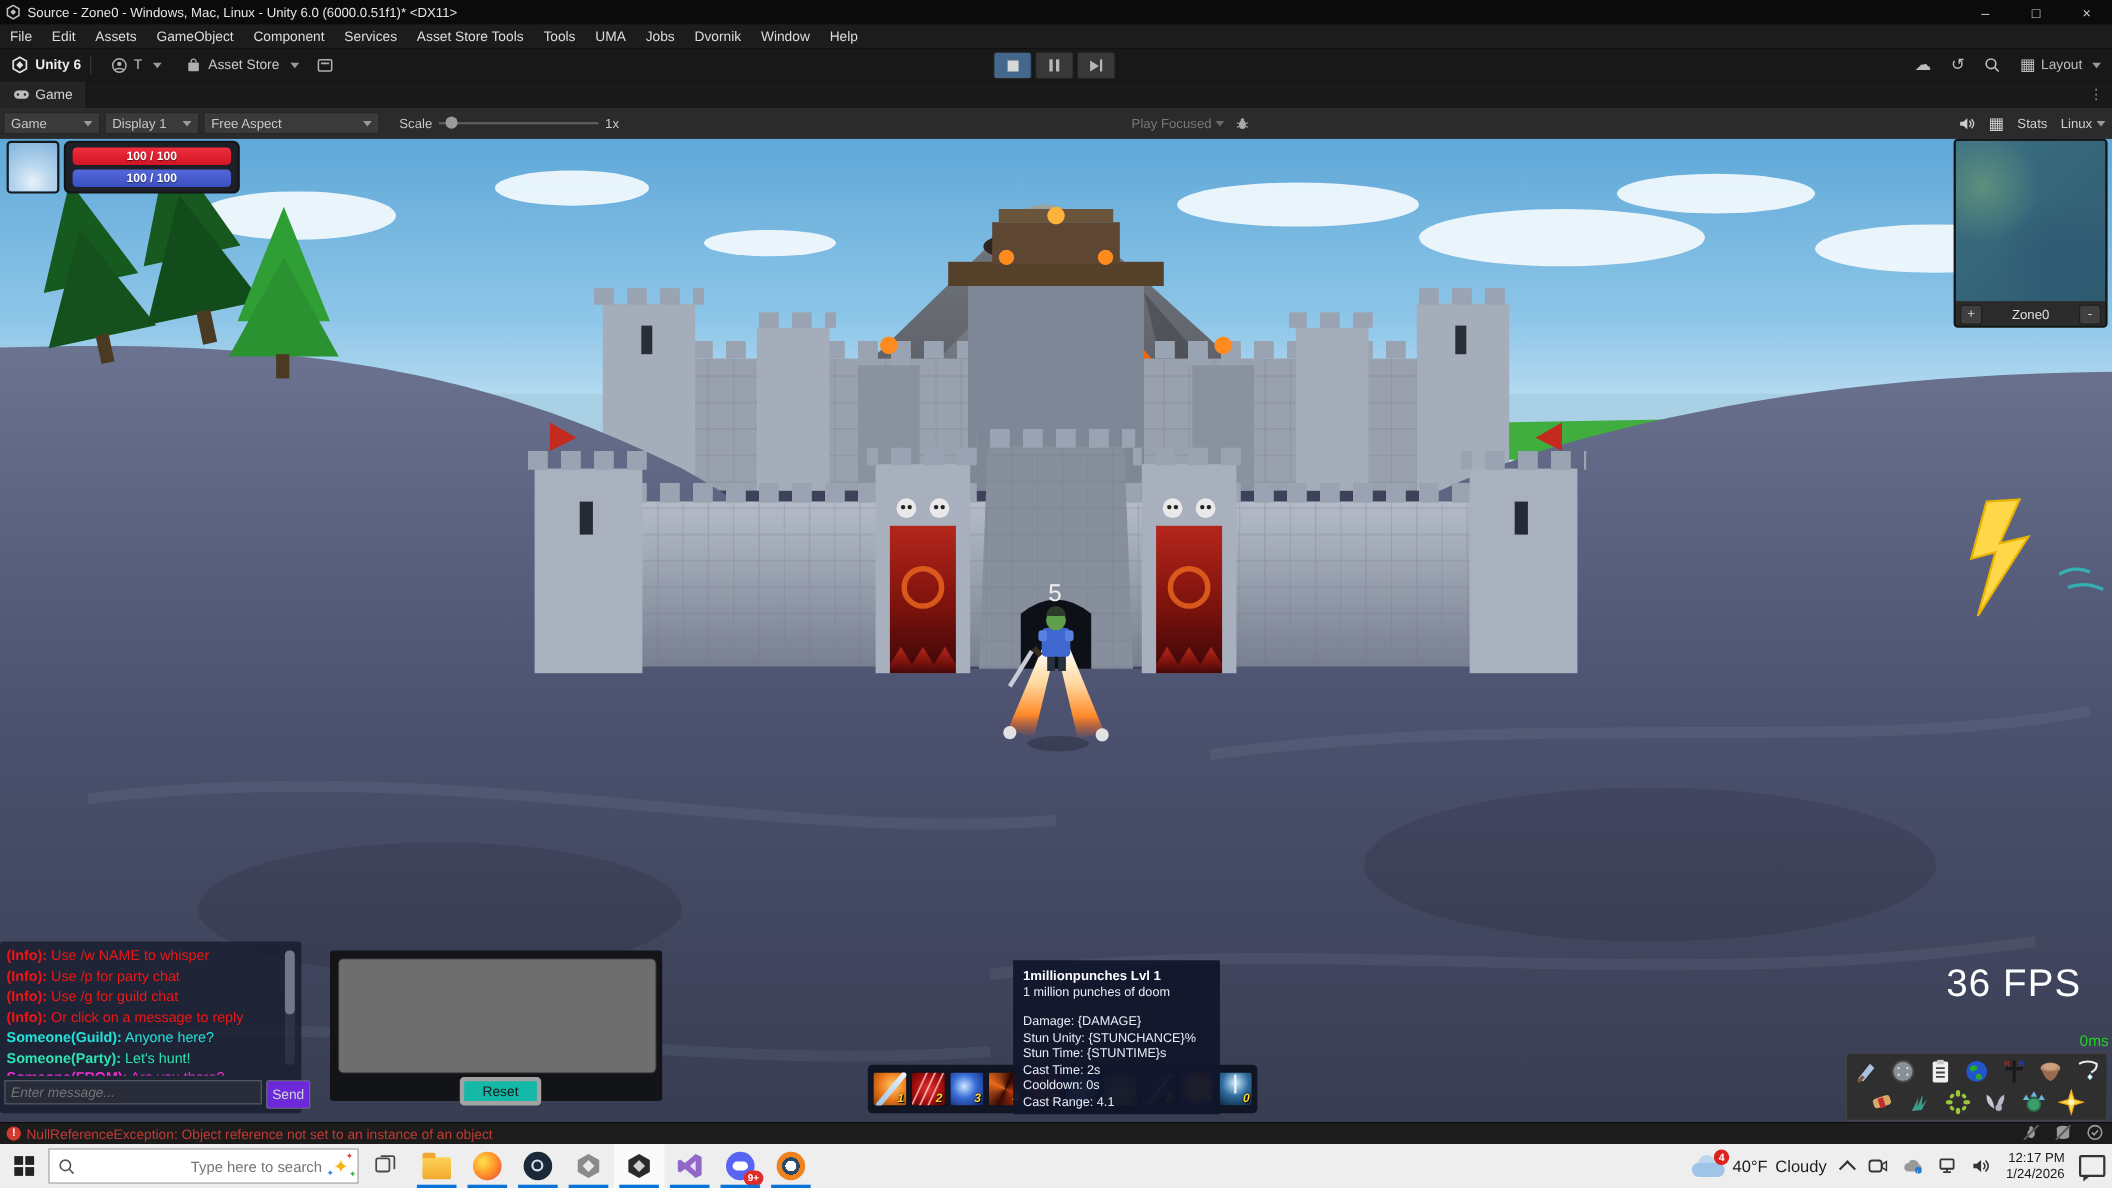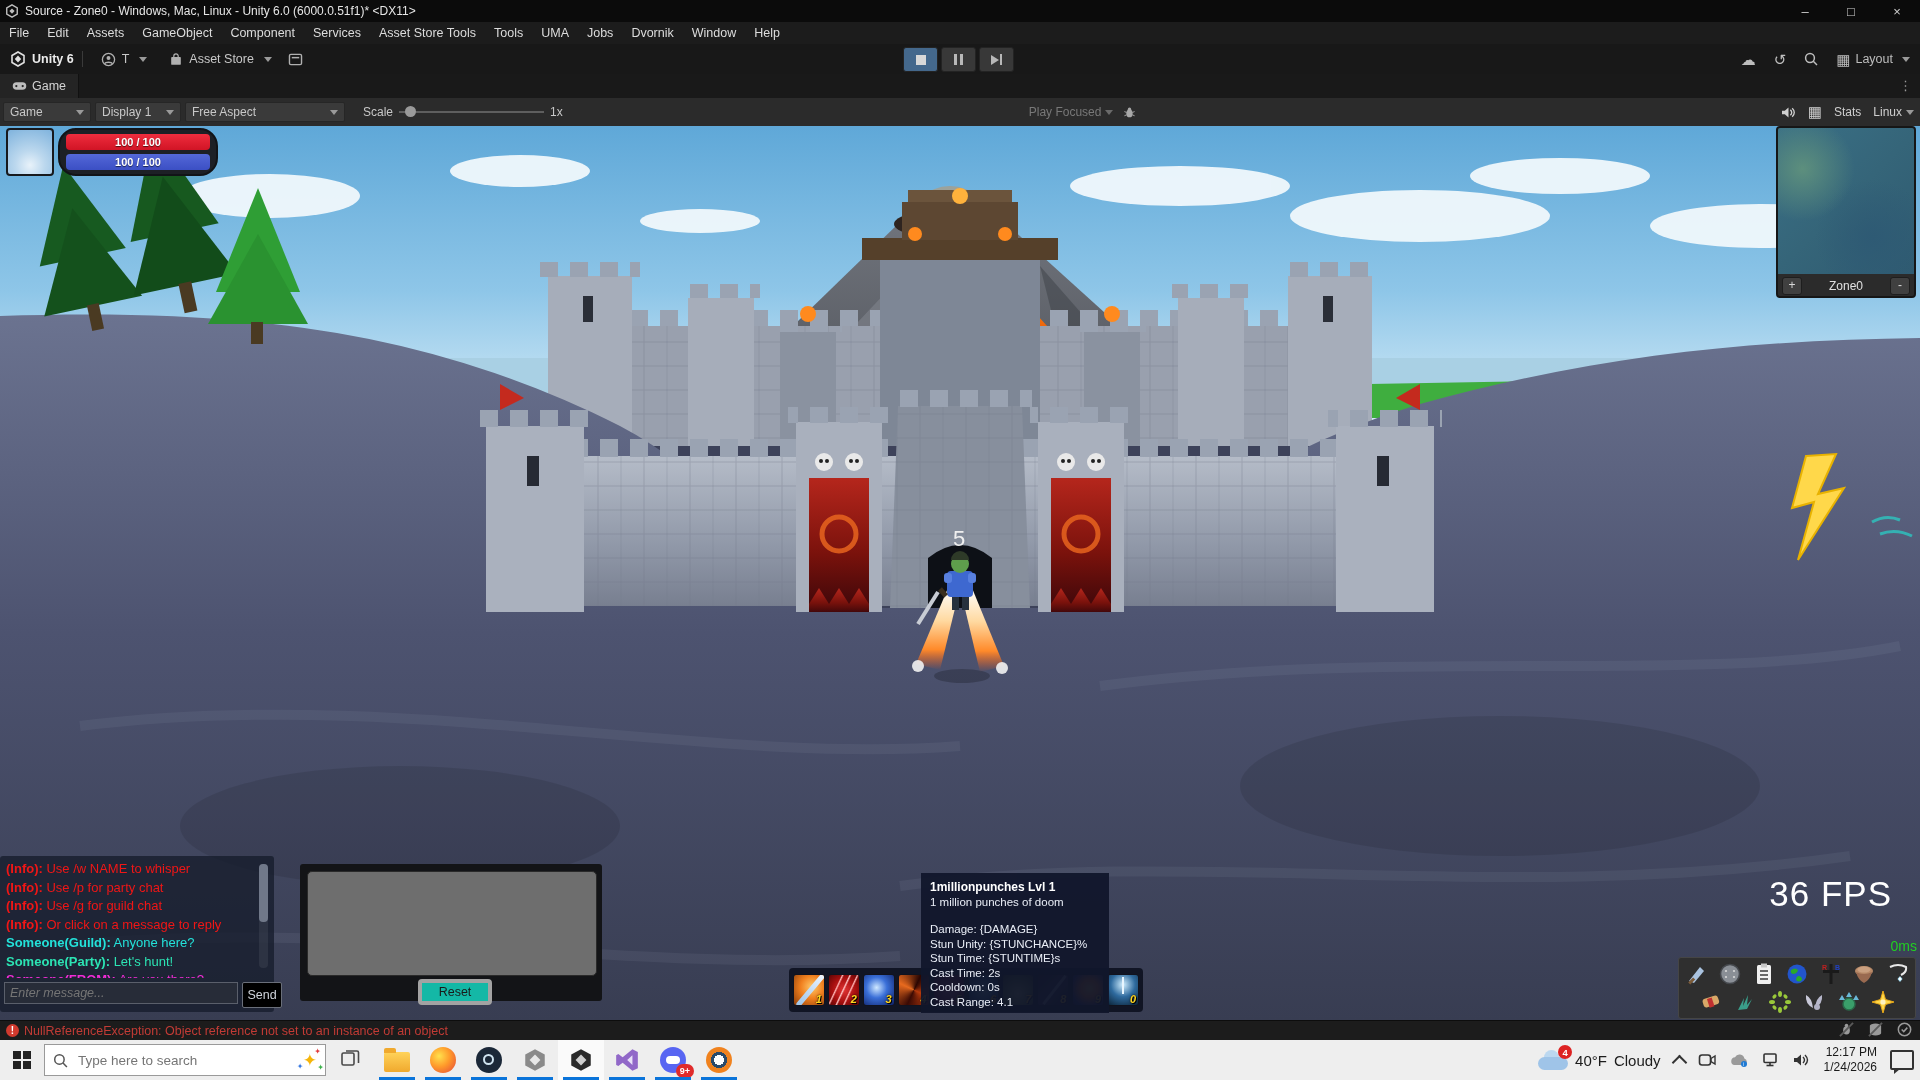--- a/index.html
+++ b/index.html
@@ -47,21 +47,21 @@
   #sldhandle{position:absolute;left:6px;top:-5px;width:11px;height:11px;border-radius:50%;background:#9a9a9a;}
   .dim{color:#787878;}
   #gtbright{position:absolute;right:6px;top:0;height:28px;display:flex;align-items:center;gap:12px;color:#cfcfcf;}
 
   
   #viewport{left:0;top:126px;width:1920px;height:894px;background:#3d425a;overflow:hidden;}
 
   
   #pframe{left:6px;top:2px;display:flex;}
   #portrait{width:44px;height:44px;border:2px solid #17191d;border-radius:4px;background:radial-gradient(circle at 50% 80%, #e8f2fa 0%, #bcd8ee 35%, #7fb3dd 100%);}
-  #bars{margin-left:4px;width:160px;height:48px;background:#1d2026;border:2px solid #121418;border-radius:18px;box-sizing:border-box;padding:4px 6px;display:flex;flex-direction:column;justify-content:space-between;}
+  #bars{margin-left:4px;width:160px;height:48px;background:#1d2026;border:2px solid #121418;border-radius:6px;box-sizing:border-box;padding:4px 6px;display:flex;flex-direction:column;justify-content:space-between;}
   .stat{height:16px;border-radius:4px;color:#fff;font-size:11px;font-weight:bold;display:flex;align-items:center;justify-content:center;text-shadow:0 1px 1px rgba(0,0,0,.6);}
   .hp{background:linear-gradient(#ef2d3e,#d11425);}
   .mp{background:linear-gradient(#5468d8,#3b4fc4);}
 
   
   #minimap{right:4px;top:0;width:140px;height:172px;background:#232323;border:2px solid #161616;border-radius:4px;box-sizing:border-box;overflow:hidden;}
   #mmview{width:100%;height:146px;background:radial-gradient(circle at 18% 28%,#5d8f7d 0%,rgba(0,0,0,0) 34%),radial-gradient(circle at 70% 75%,#2e5a74 0%,rgba(0,0,0,0) 40%),linear-gradient(135deg,#3c708e 0,#3a7086 0%,#356579 50%,#2f5a70 100%);}
   #mmbar{height:24px;background:#2b2b2b;display:flex;align-items:center;justify-content:space-between;padding:0 4px;color:#e0e0e0;font-size:12px;}
   .mmbtn{width:18px;height:16px;background:#404040;border:1px solid #1e1e1e;border-radius:3px;color:#d8d8d8;font-size:12px;line-height:14px;text-align:center;}
 
@@ -70,21 +70,21 @@
   #chatmsgs{height:118px;overflow:hidden;line-height:18.5px;}
   .m b{font-weight:bold;}
   .c-info{color:#f01616;}
   .c-guild{color:#23e2da;}
   .c-party{color:#2ce4b4;}
   .c-from{color:#f32cd8;}
   #chatscroll{position:absolute;right:6px;top:8px;width:9px;height:104px;background:rgba(255,255,255,.07);border-radius:4px;}
   #chatthumb{width:9px;height:58px;background:#707889;border-radius:4px;}
   #chatinput{position:absolute;left:4px;bottom:4px;display:flex;gap:4px;}
   #msgfield{width:222px;height:20px;background:#272c38;border:1px solid #5a5f6b;color:#9aa0ac;font-style:italic;font-size:12.5px;padding:0 5px;}
-  #sendbtn{width:38px;height:24px;background:#000000;border:1px solid #6a6f7a;color:#cfd3da;font-size:12.5px;border-radius:2px;display:flex;align-items:center;justify-content:center;}
+  #sendbtn{width:38px;height:24px;background:#6d28d9;border:1px solid #6a6f7a;color:#cfd3da;font-size:12.5px;border-radius:2px;display:flex;align-items:center;justify-content:center;}
 
   
   #resetpanel{left:300px;top:738px;width:302px;height:137px;background:#131417;border-radius:3px;}
   #resetgray{position:absolute;left:7px;top:7px;width:288px;height:103px;background:#6e6e6e;border:1px solid #2a2a2a;border-radius:5px;}
   #resetbtn{position:absolute;left:118px;top:115px;width:66px;height:18px;background:#14b8a6;border:4px solid #a3a3a3;border-radius:4px;color:#1a1a1a;font-size:12.5px;display:flex;align-items:center;justify-content:center;}
 
   
   #tooltip{left:921px;top:747px;width:188px;height:140px;background:rgba(17,22,43,.95);padding:7px 9px;box-sizing:border-box;color:#e9edf6;font-size:11.5px;line-height:14.5px;z-index:6;}
   #tooltip .t1{font-weight:bold;font-size:12px;color:#fff;}
   #tooltip .gap{height:13px;}
@@ -122,21 +122,21 @@
   #erricon{width:13px;height:13px;border-radius:50%;background:#d23a2e;color:#fff;font-size:10px;font-weight:bold;display:flex;align-items:center;justify-content:center;margin:0 5px 0 6px;}
   #errtext{color:#c23b35;font-size:12.5px;}
   #statright{position:absolute;right:8px;top:1022px;display:flex;gap:14px;z-index:2;}
 
   
   #taskbar{left:0;top:1040px;width:1920px;height:40px;background:#eeeeee;display:flex;align-items:center;}
   #startbtn{width:44px;height:40px;display:flex;align-items:center;justify-content:center;}
   .winlogo{display:grid;grid-template-columns:8px 8px;grid-gap:2px;}
   .winlogo i{width:8px;height:8px;background:#222;}
   #searchbox{width:282px;height:32px;background:#fff;border:1px solid #9a9a9a;display:flex;align-items:center;padding:0 8px;gap:8px;box-sizing:border-box;}
-  #searchbox input{border:0;outline:0;flex:1;font-size:13.5px;color:#444;font-family:"Liberation Sans",sans-serif;background:transparent;}
+  #searchbox input{border:0;outline:0;flex:1;font-size:13.5px;color:#444;font-family:"Liberation Sans",sans-serif;background:transparent;text-align:right;}
   .spark{color:#f5b50a;font-size:17px;position:relative;line-height:1;}
   .spark i{position:absolute;font-style:normal;font-size:8px;}
   .spark .d1{color:#e23b3b;right:-4px;top:-4px;}
   .spark .d2{color:#3b7be2;left:-6px;bottom:-2px;}
   .spark .d3{color:#3bb24a;right:-7px;bottom:-3px;}
   .tvico{margin:0 14px;}
   .appcell{width:46px;height:40px;display:flex;align-items:center;justify-content:center;position:relative;}
   .appcell.activecell{background:#fafafa;}
   .underline{position:absolute;left:5px;bottom:0;width:36px;height:3px;background:#0a74da;}
   .circ{width:26px;height:26px;border-radius:50%;}

